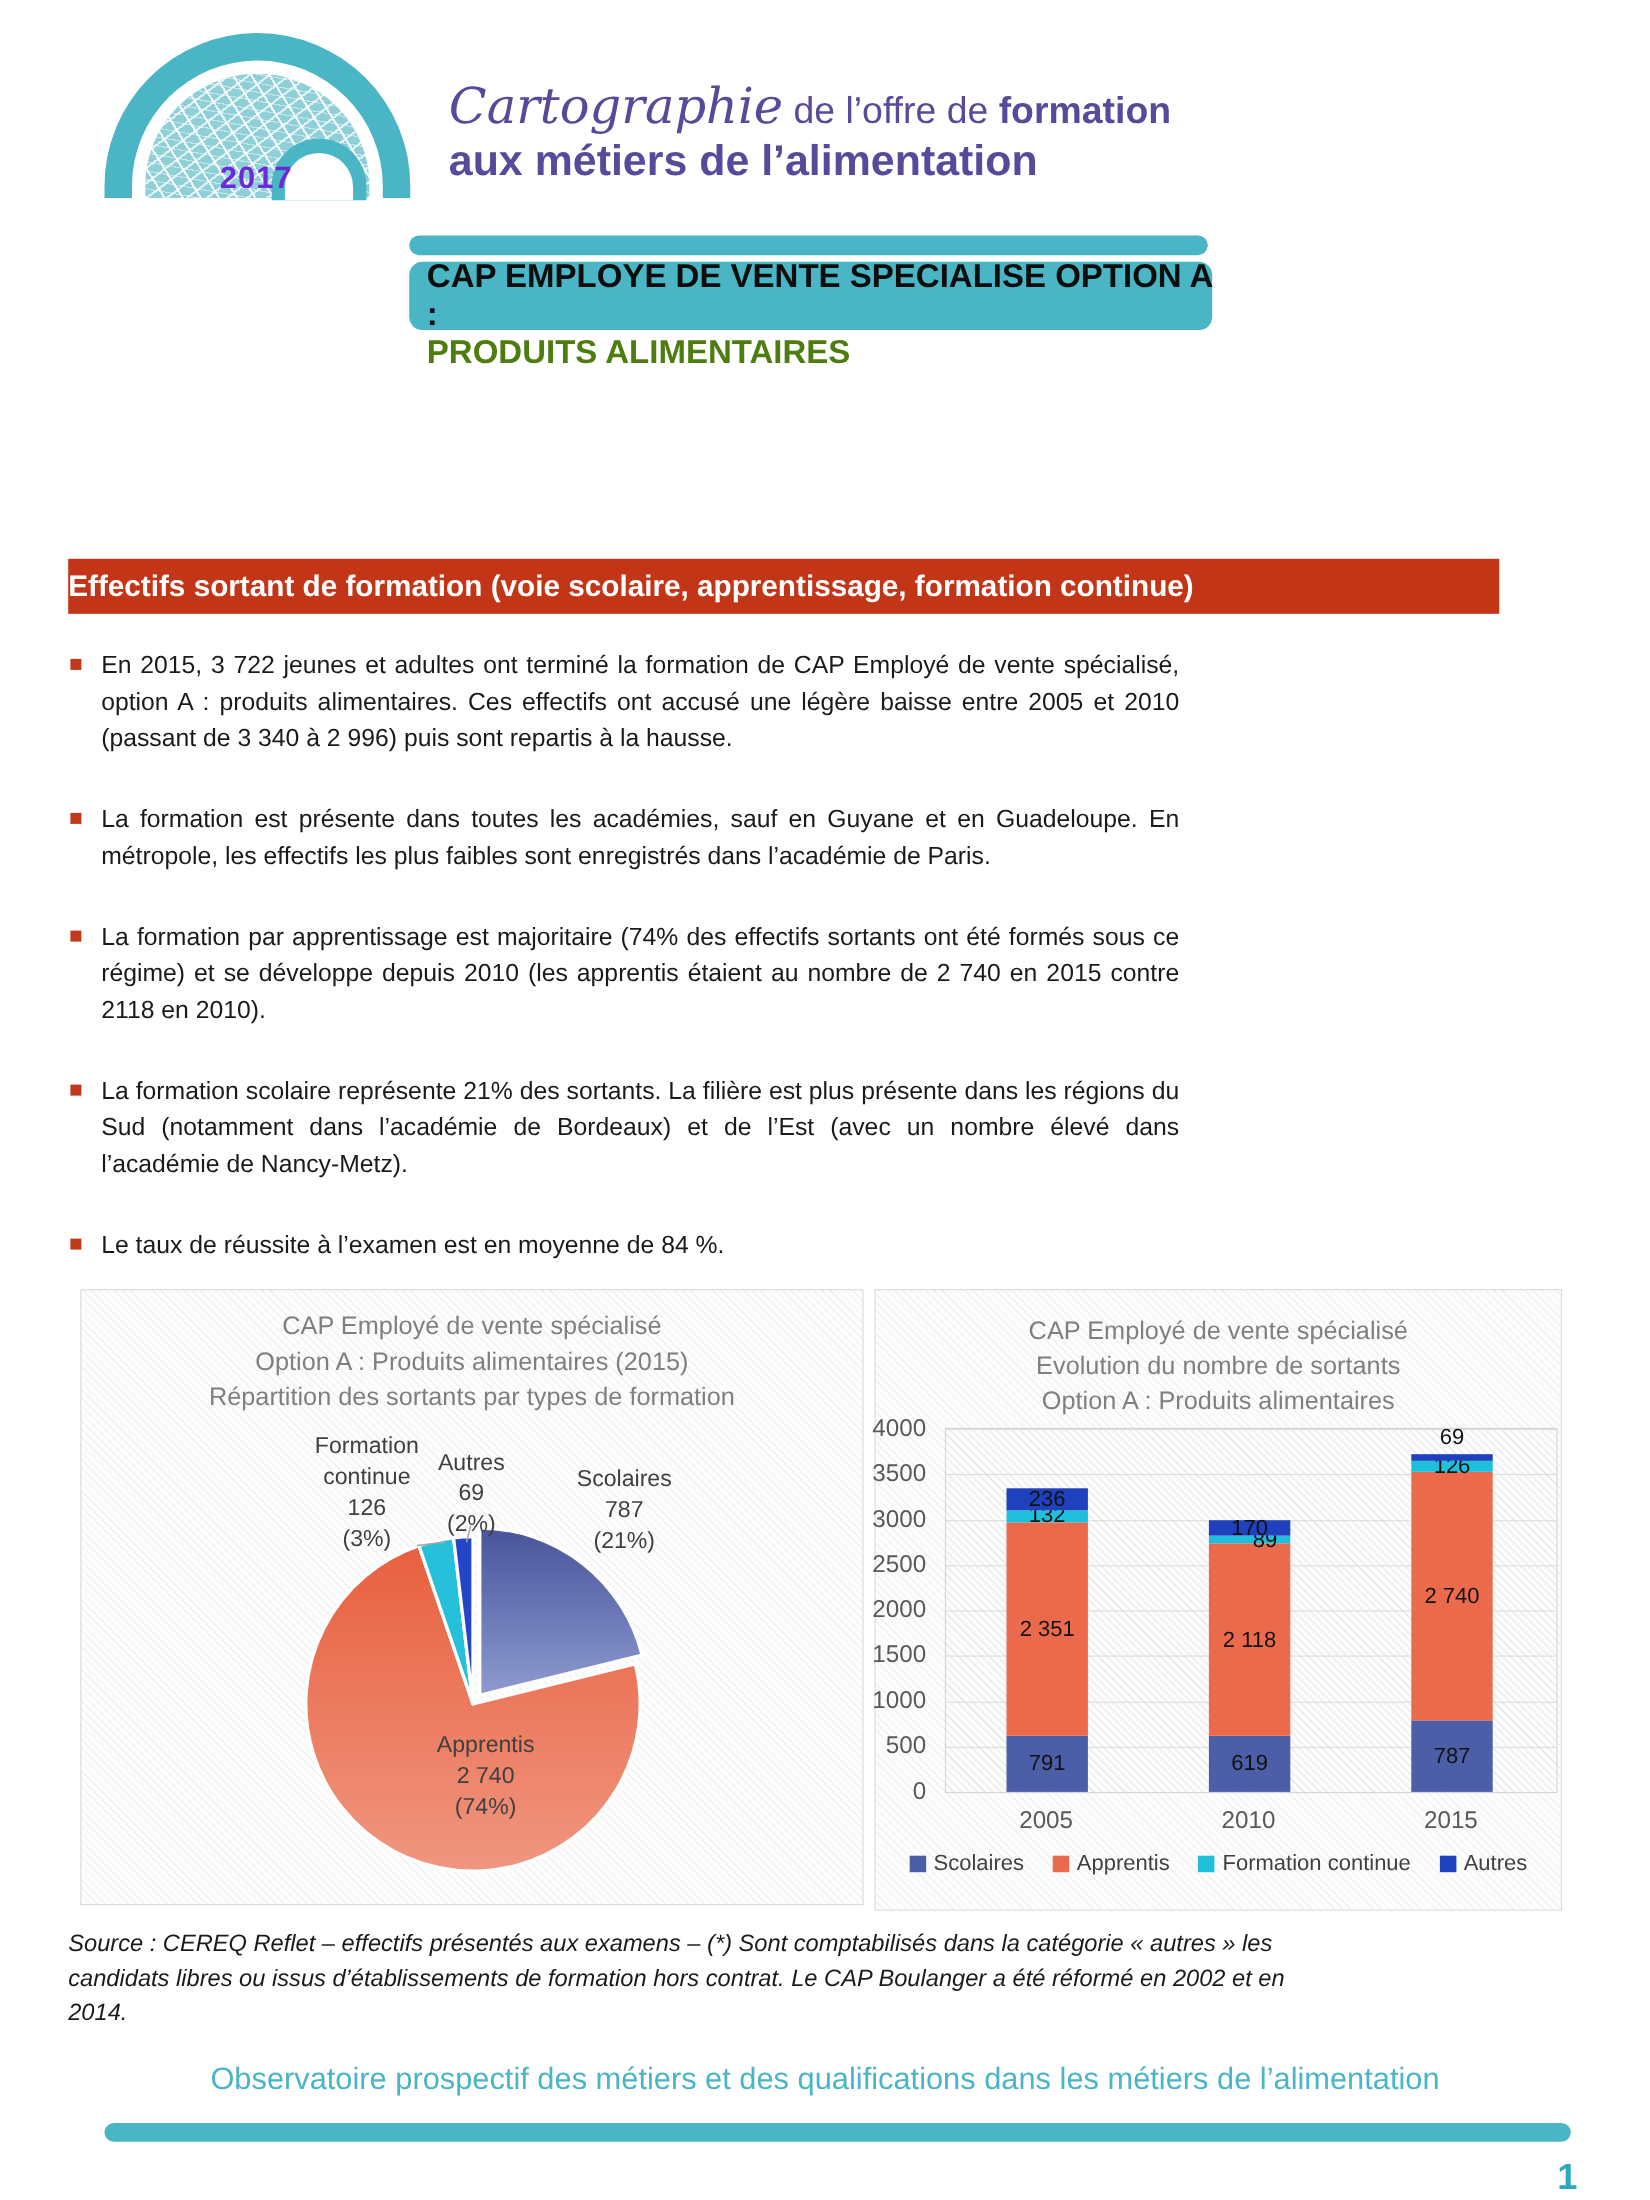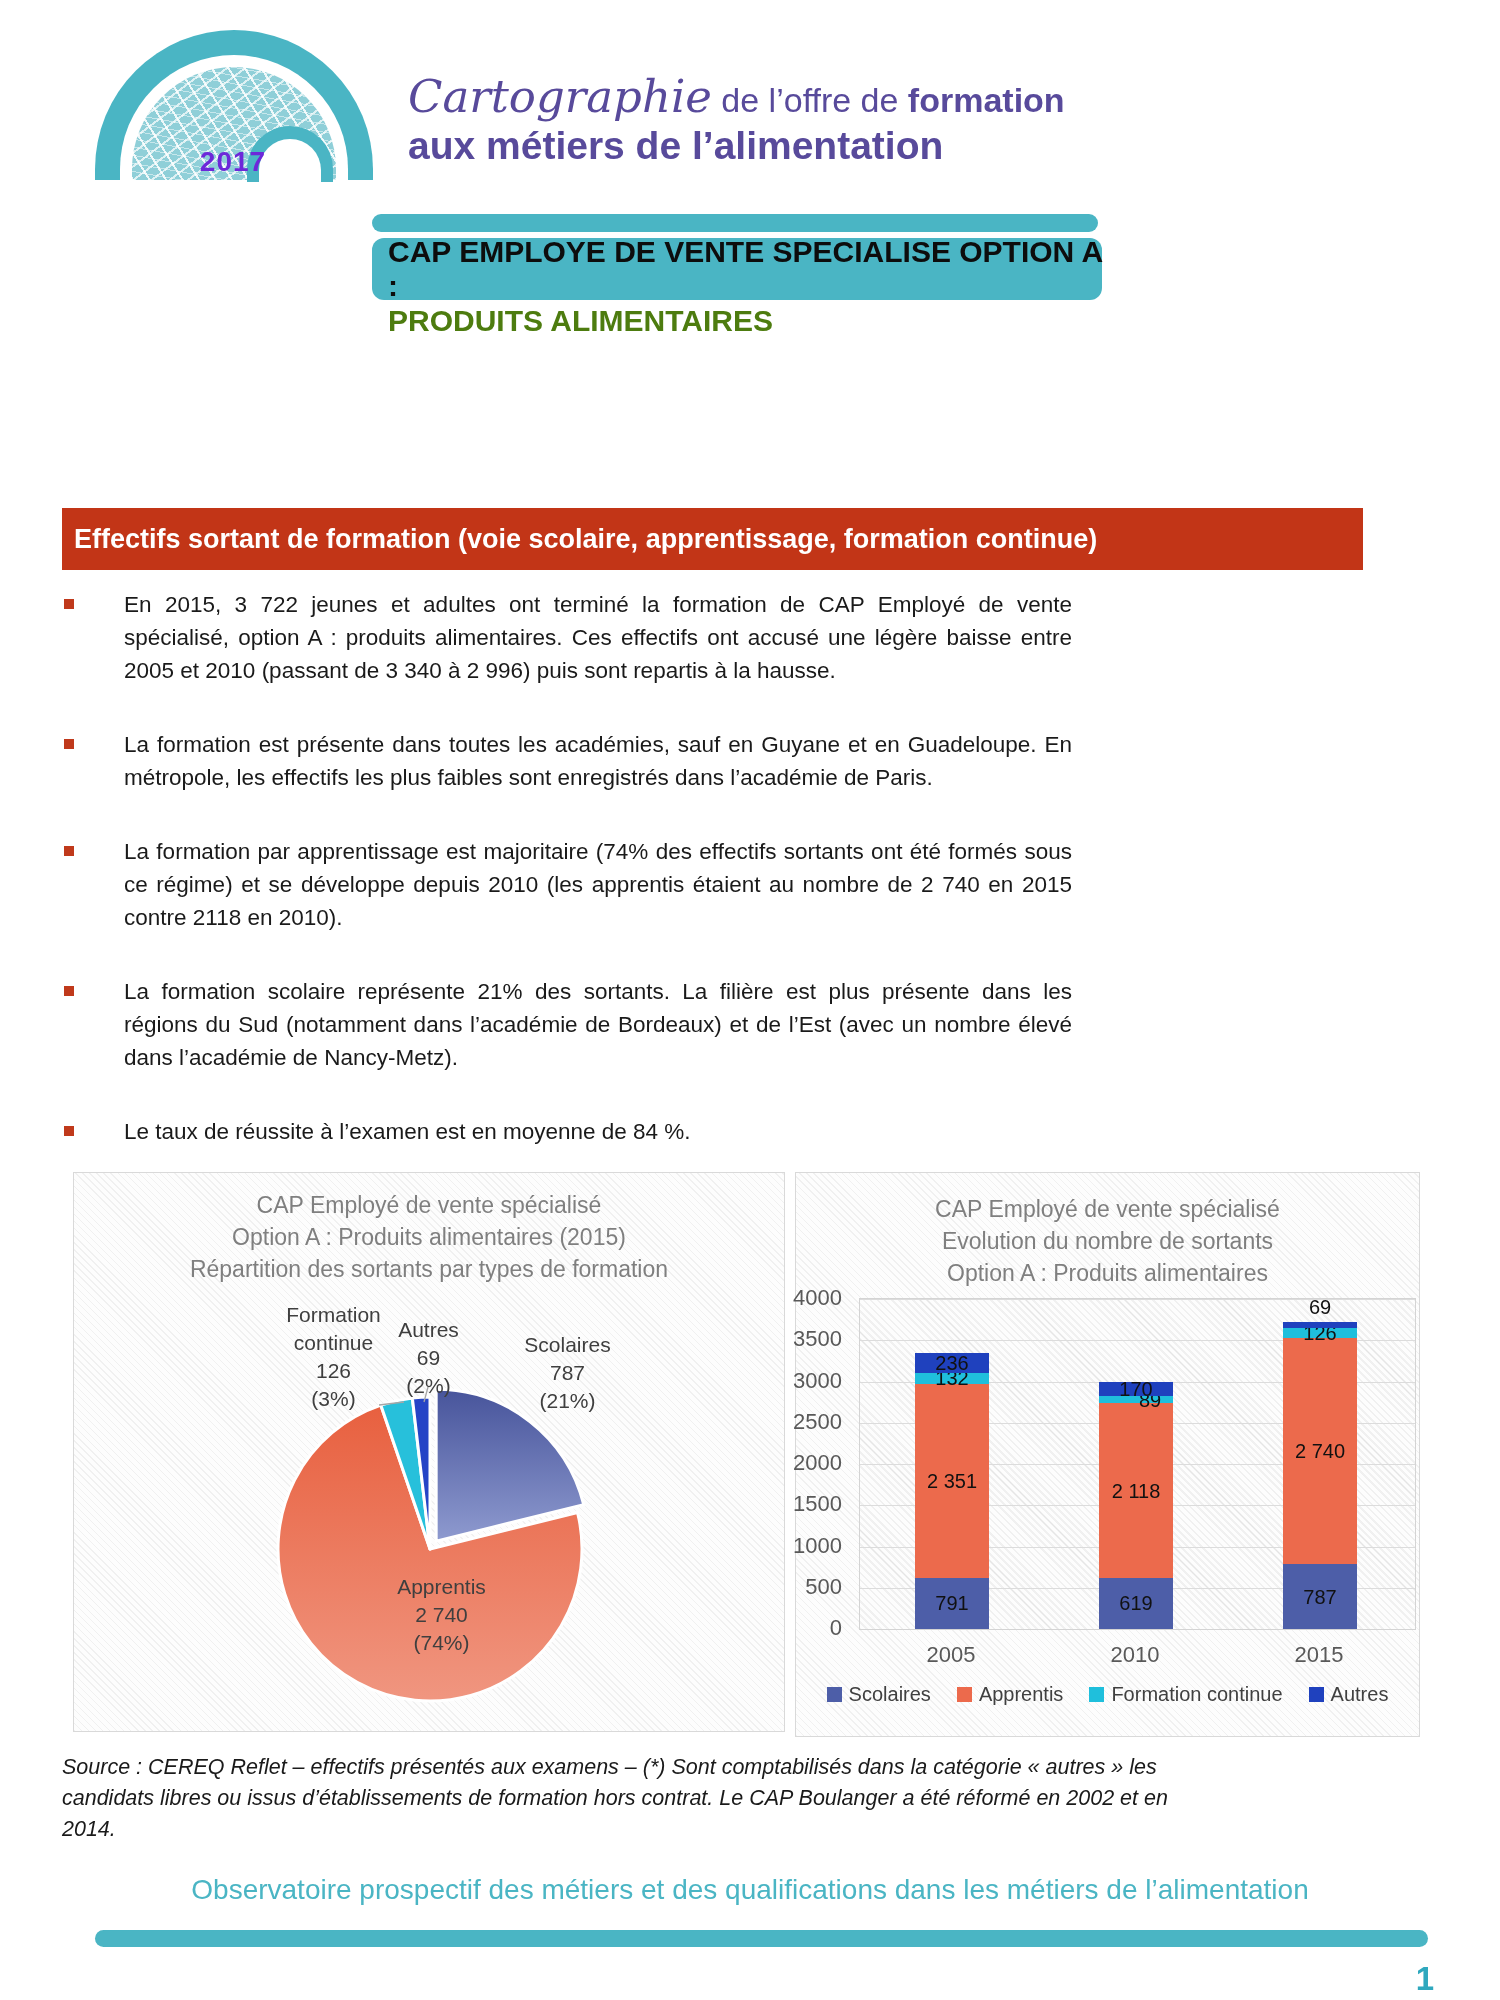--- a/index.html
+++ b/index.html
@@ -35,27 +35,27 @@
   .title-bold{font-weight:bold;}
   .title-line2{font-size:39px;font-weight:bold;margin-top:4px;}
 
   .teal-strip{position:absolute;left:372px;top:214px;width:726px;height:18px;background:var(--teal);border-radius:9px;}
   .banner{position:absolute;left:372px;top:238px;width:730px;height:62px;background:var(--teal);
     border-radius:12px;display:flex;align-items:center;padding-left:16px;box-sizing:border-box;}
   .banner-text{font-size:30px;font-weight:bold;color:#0d0d0d;letter-spacing:0px;}
   .banner-line2{position:absolute;left:388px;top:304px;font-size:30px;font-weight:bold;color:#4d7c0f;}
 
   
-  .section-header{position:absolute;left:62px;top:508px;width:1301px;height:62px;background:var(--red);
-    display:flex;align-items:center;padding-left:12px;box-sizing:border-box;}
+  .section-header{position:absolute;left:62px;top:508px;width:1301px;height:50px;background:var(--red);
+    display:flex;align-items:center;box-sizing:border-box;}
   .section-header span{color:#fff;font-size:27px;font-weight:bold;}
 
   
   .bullets{position:absolute;left:62px;top:588px;width:1010px;}
-  .bullet{display:flex;margin-bottom:41px;gap:32px;}
+  .bullet{display:flex;margin-bottom:41px;}
   .bullet-marker{flex:0 0 10px;width:10px;height:10px;background:#C0391B;margin:11px 18px 0 2px;}
   .bullet-text{flex:1;font-size:22.5px;line-height:33px;color:var(--ink);text-align:justify;}
 
   
   .panel{position:absolute;background:#FDFDFD;border:1px solid #D9D9D9;box-sizing:border-box;
     background-image:repeating-linear-gradient(45deg, rgba(130,130,130,.10) 0 1px, transparent 1px 5px);}
   .pie-panel{left:73px;top:1172px;width:712px;height:560px;}
   .bar-panel{left:795px;top:1172px;width:625px;height:565px;}
   .panel-title{position:absolute;left:0;right:0;top:16px;text-align:center;color:var(--gray-title);
     font-size:23px;line-height:32px;}

